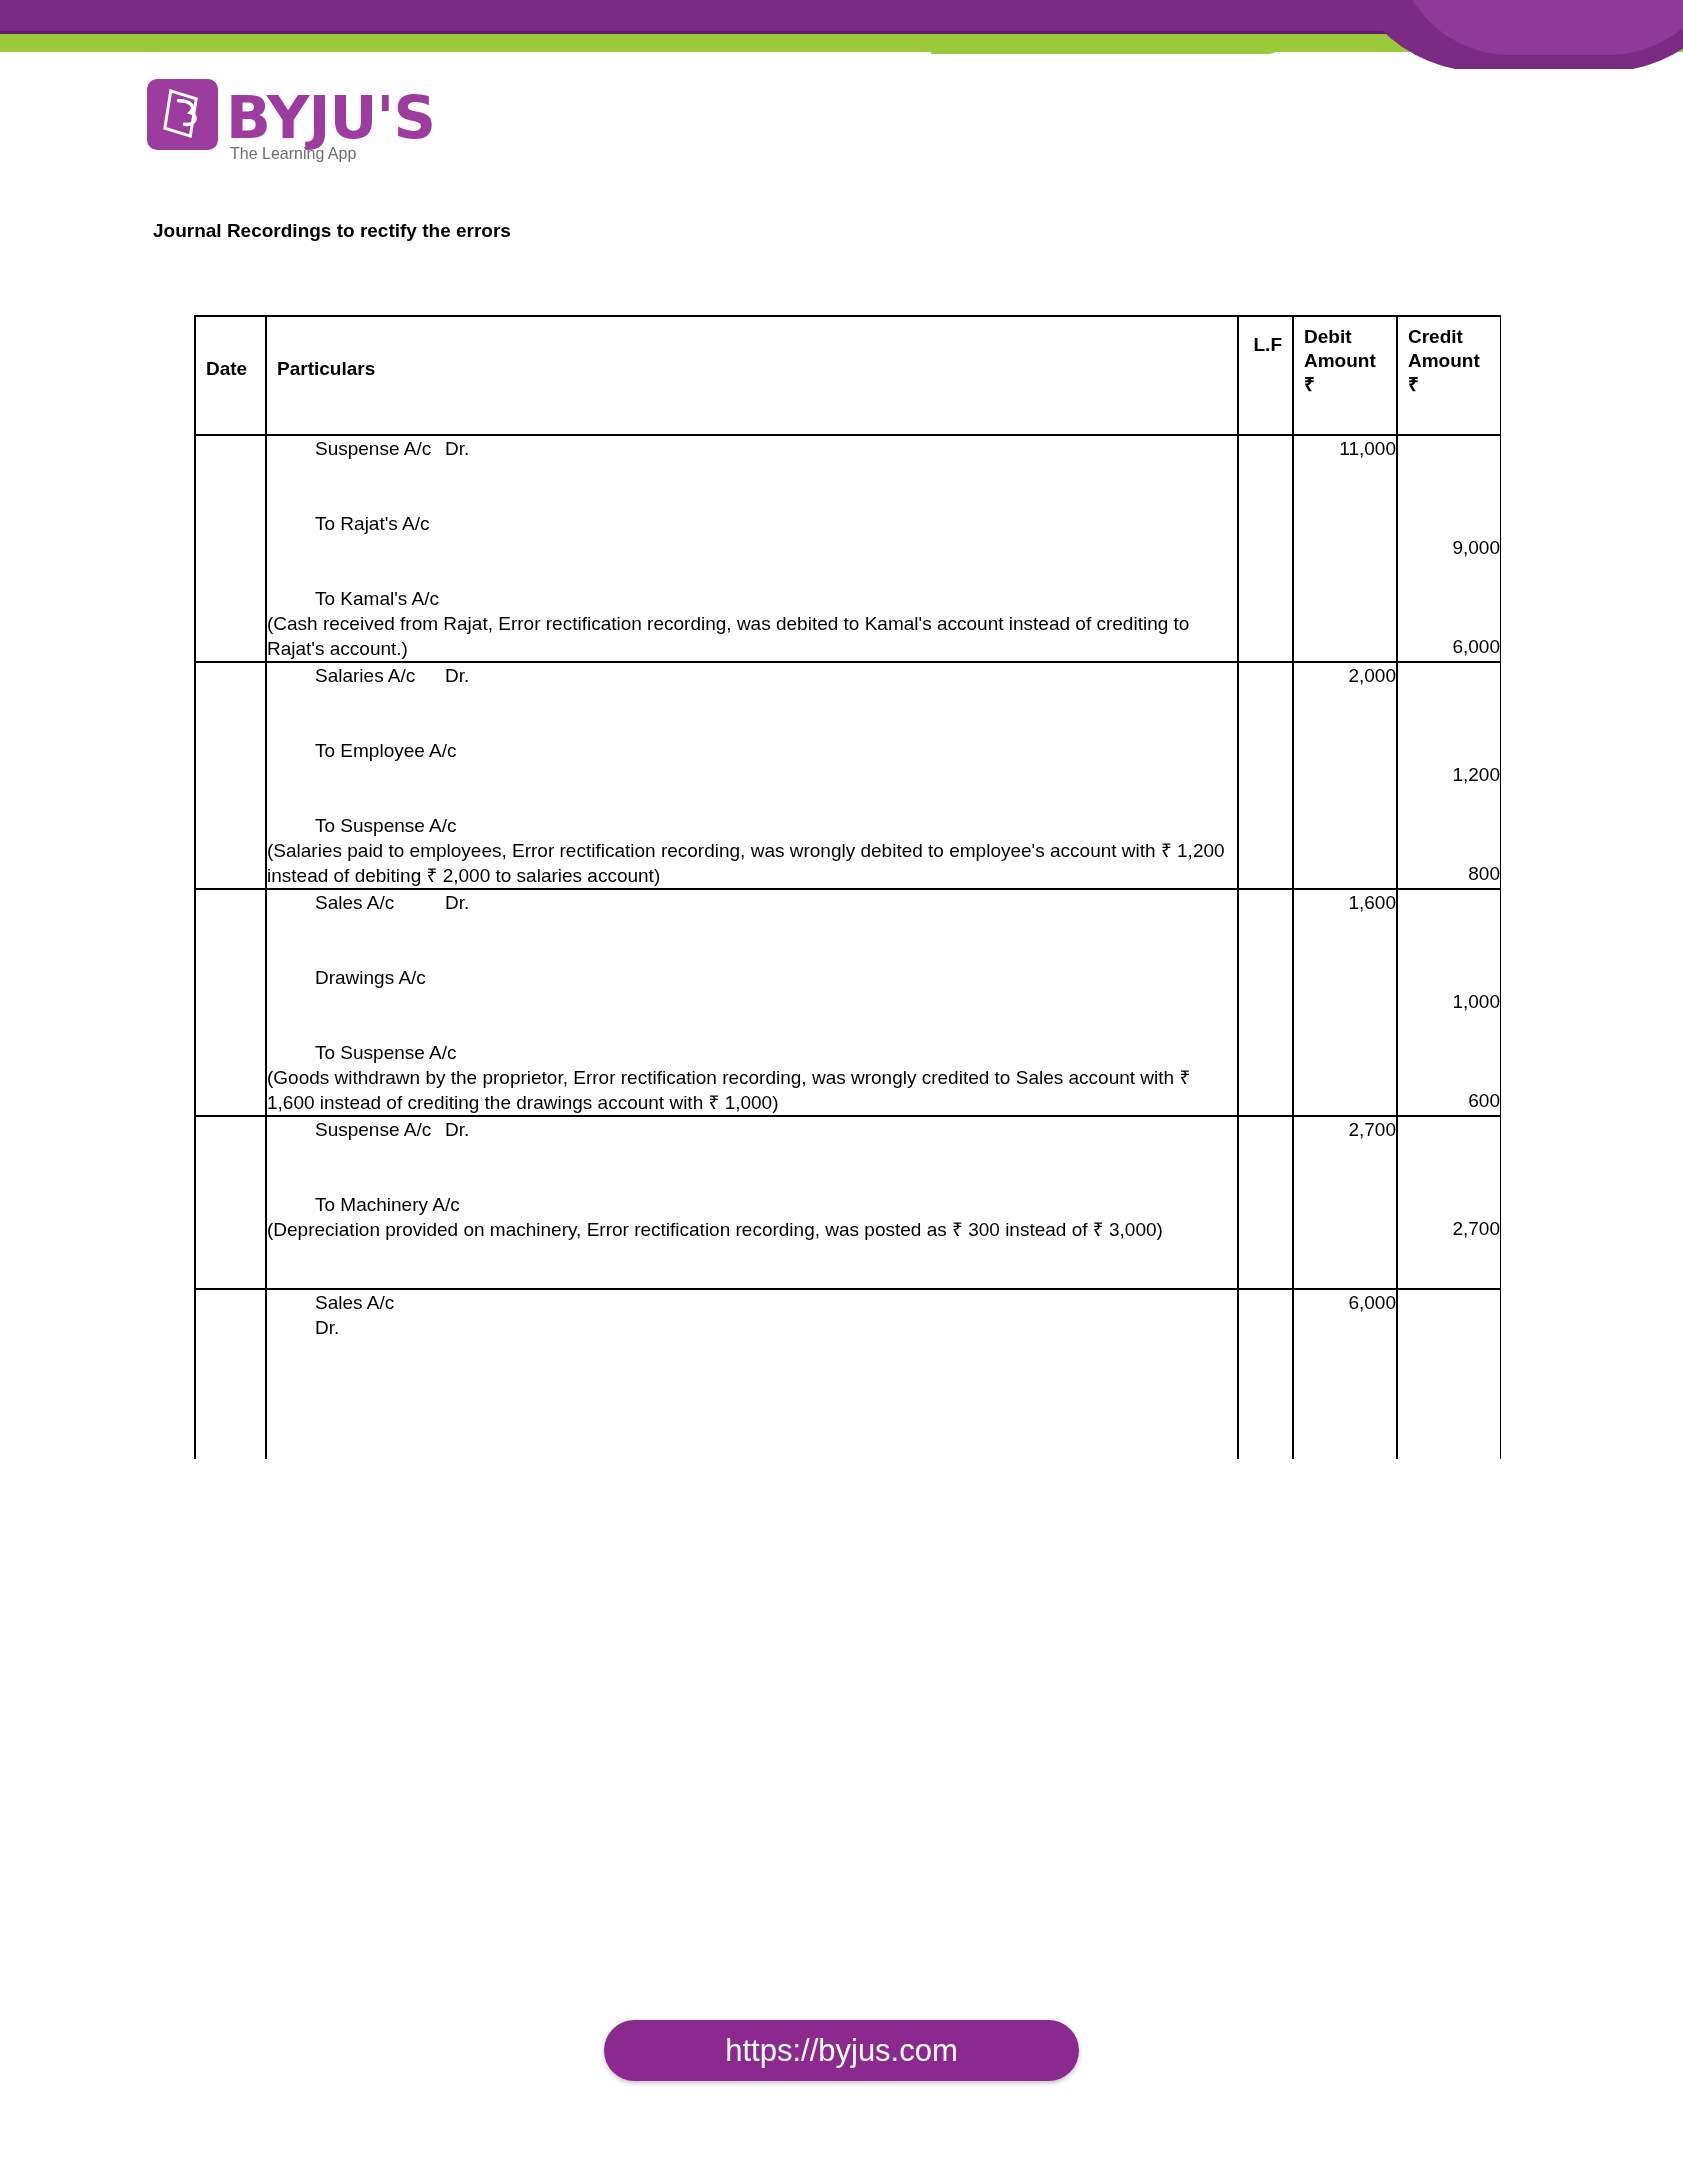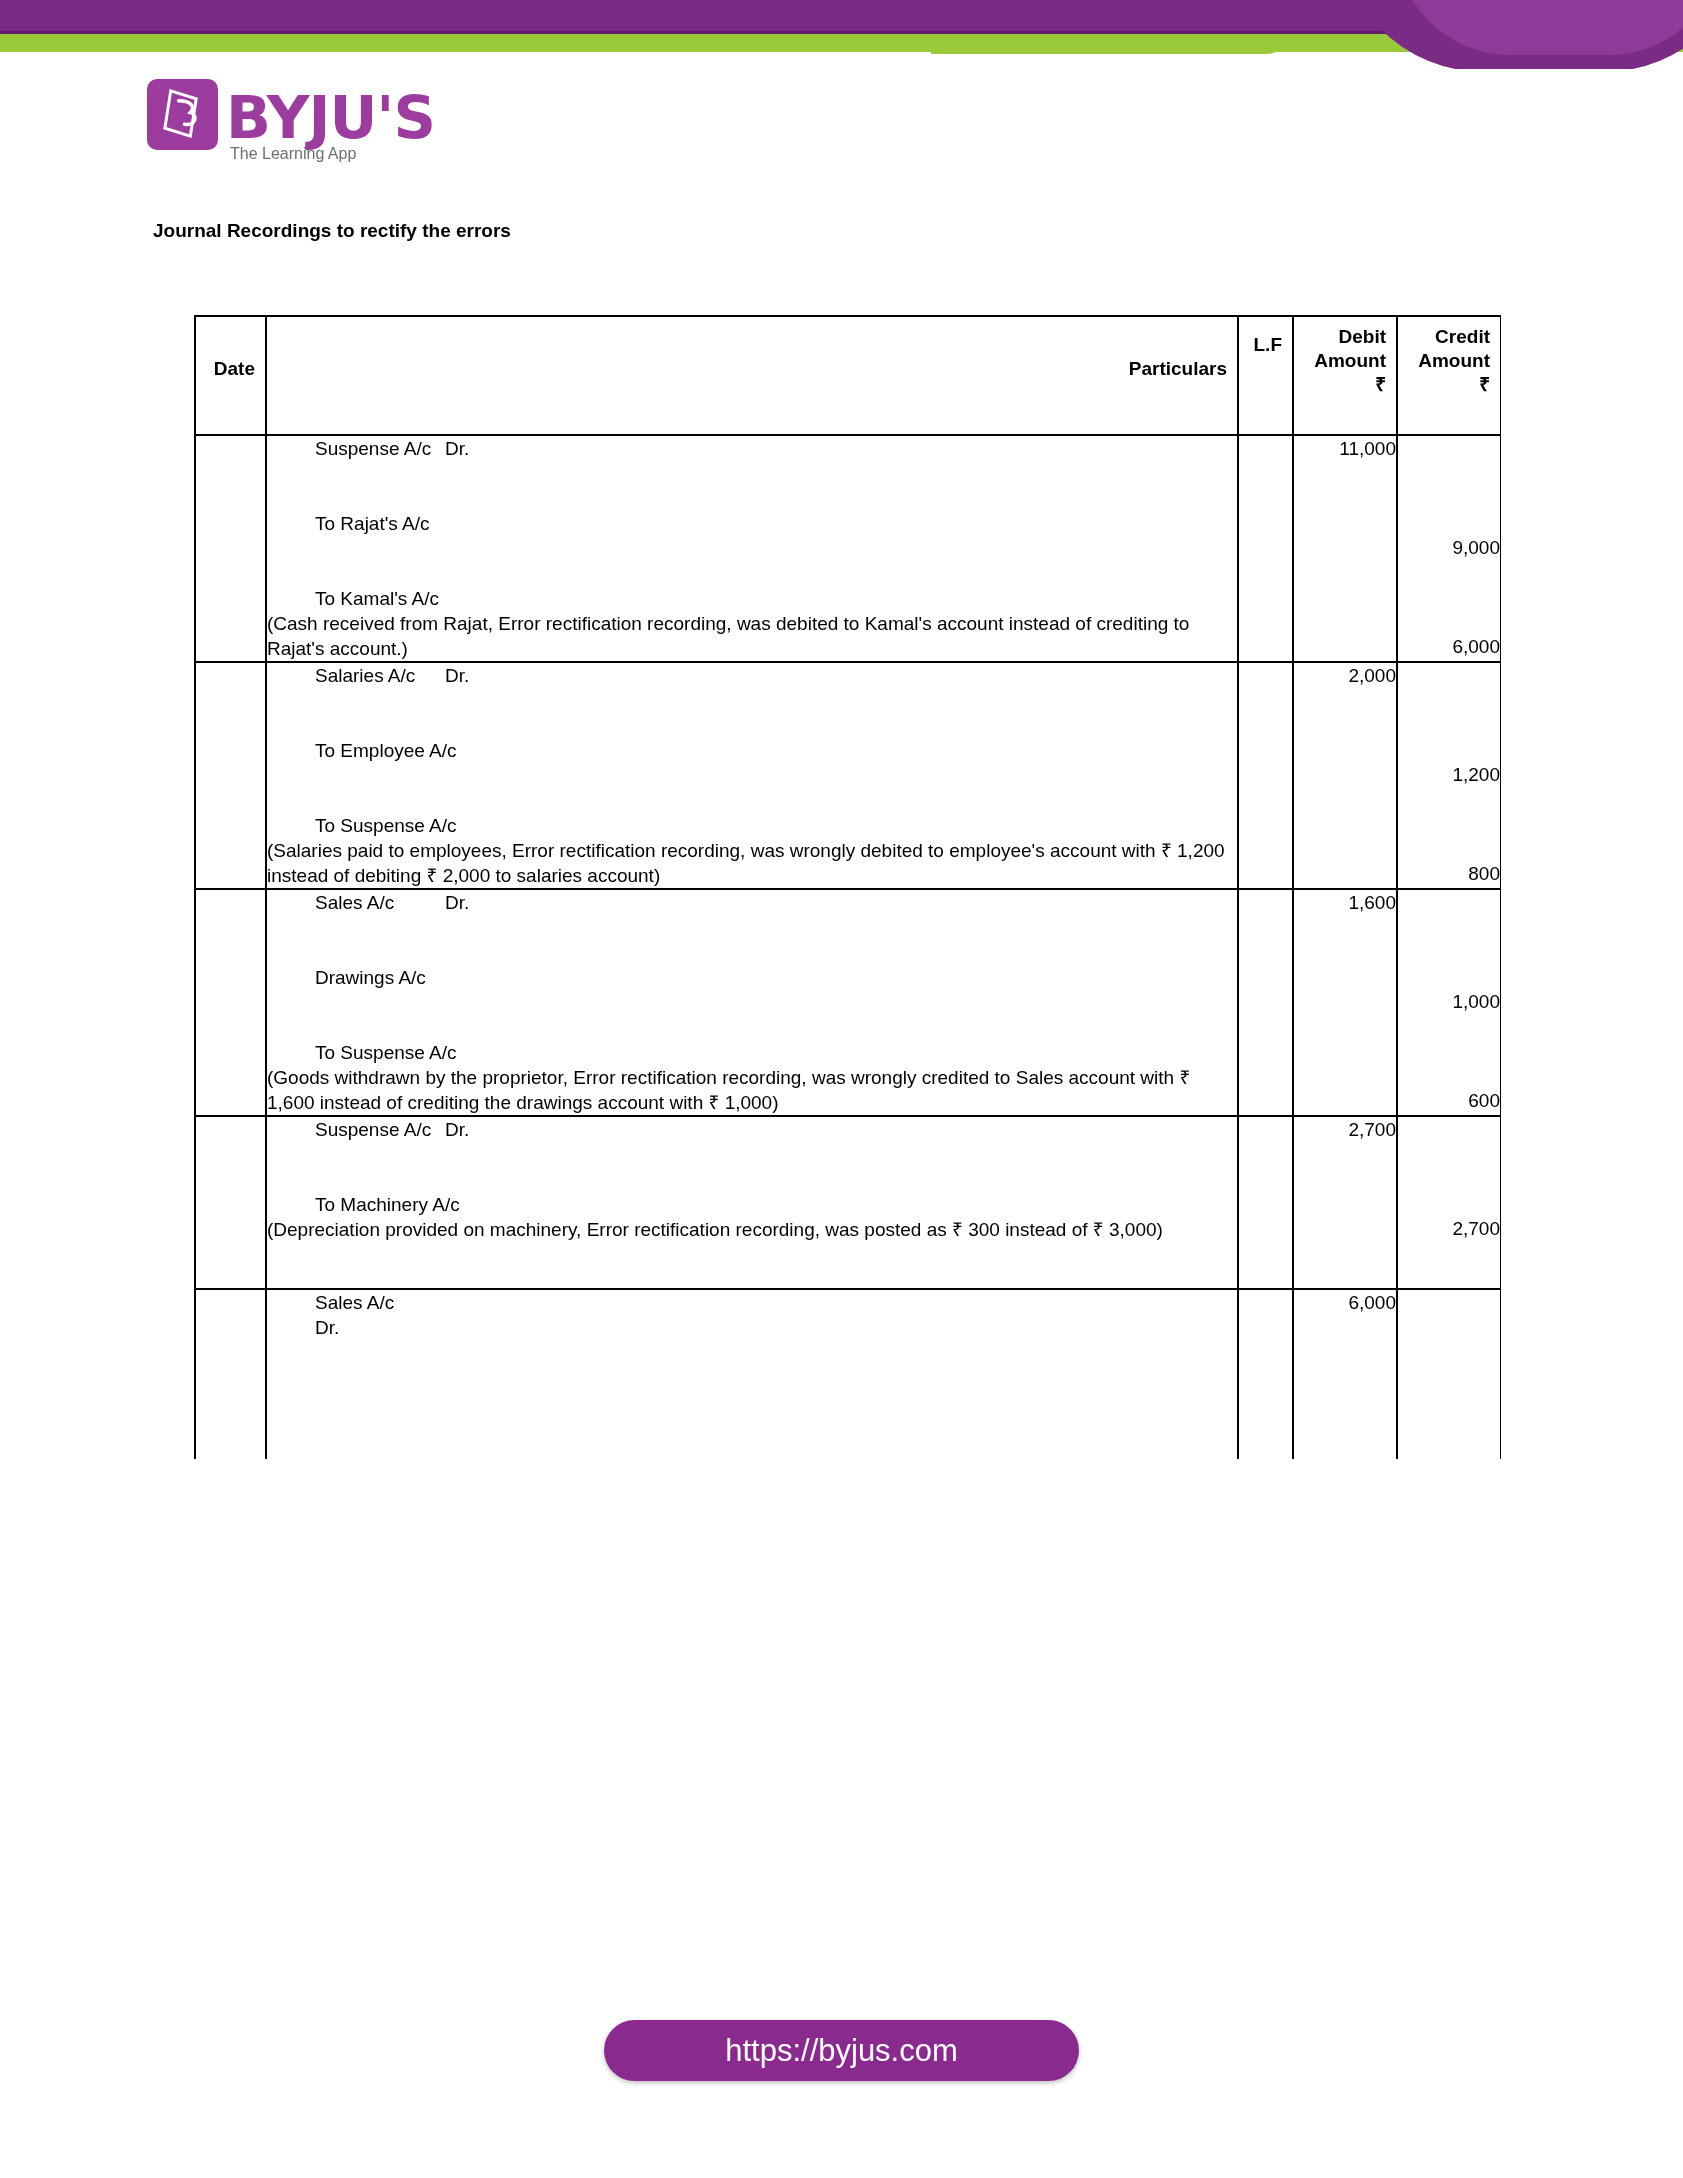--- a/index.html
+++ b/index.html
@@ -168,21 +168,20 @@
   .col-credit { width: 104px; }
 
   thead th {
     font-weight: bold;
     text-align: left;
     height: 117px;
   }
   .th-inner {
     padding: 8px 10px 0 10px;
     line-height: 24px;
-    text-align: right;
   }
   .th-date   { padding-top: 40px; }
   .th-part   { padding-top: 40px; }
   .th-lf     { padding-top: 16px; text-align: right; }
 
   tbody td { font-weight: normal; }
   .cell-idx {
     text-align: left;
     padding: 0;
     position: relative;

